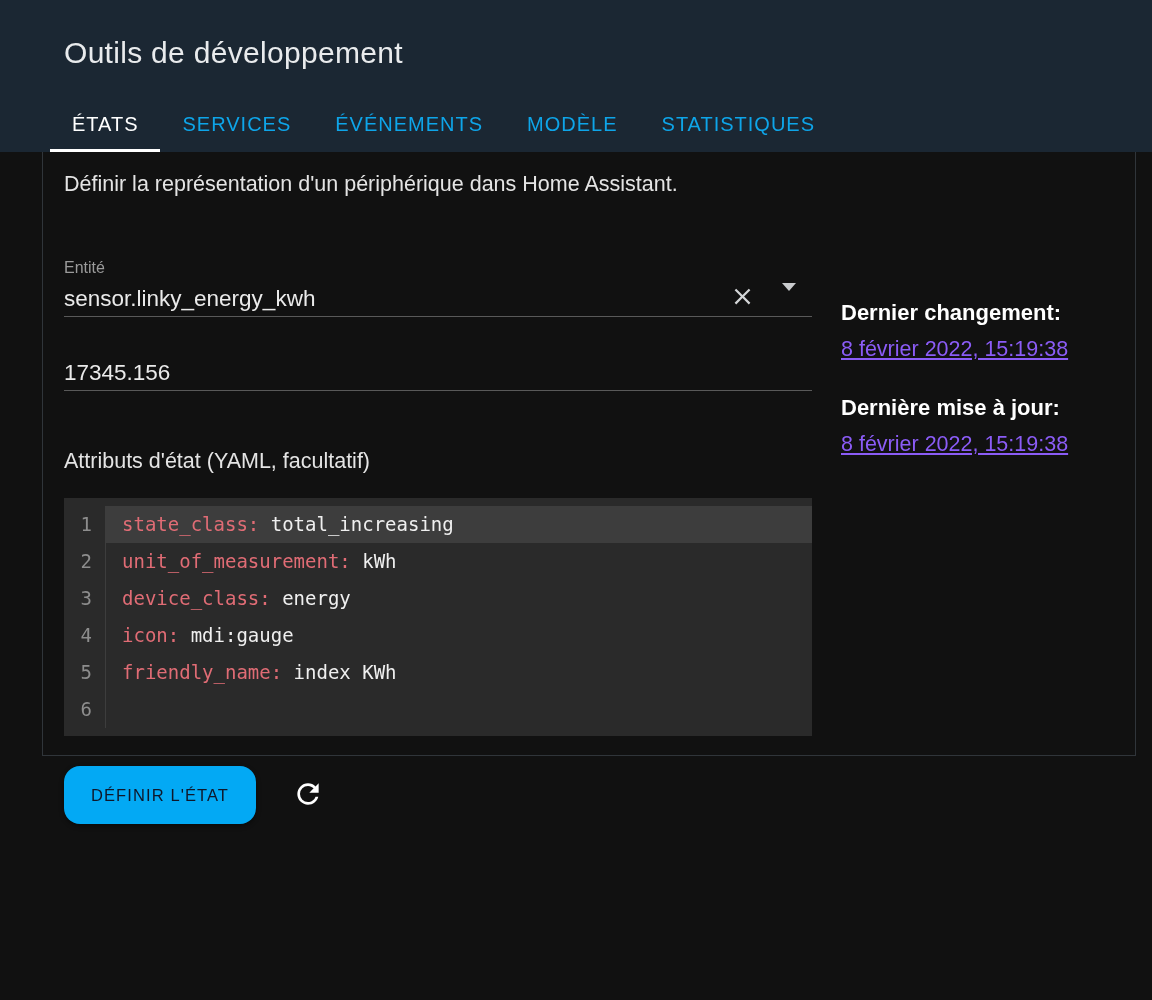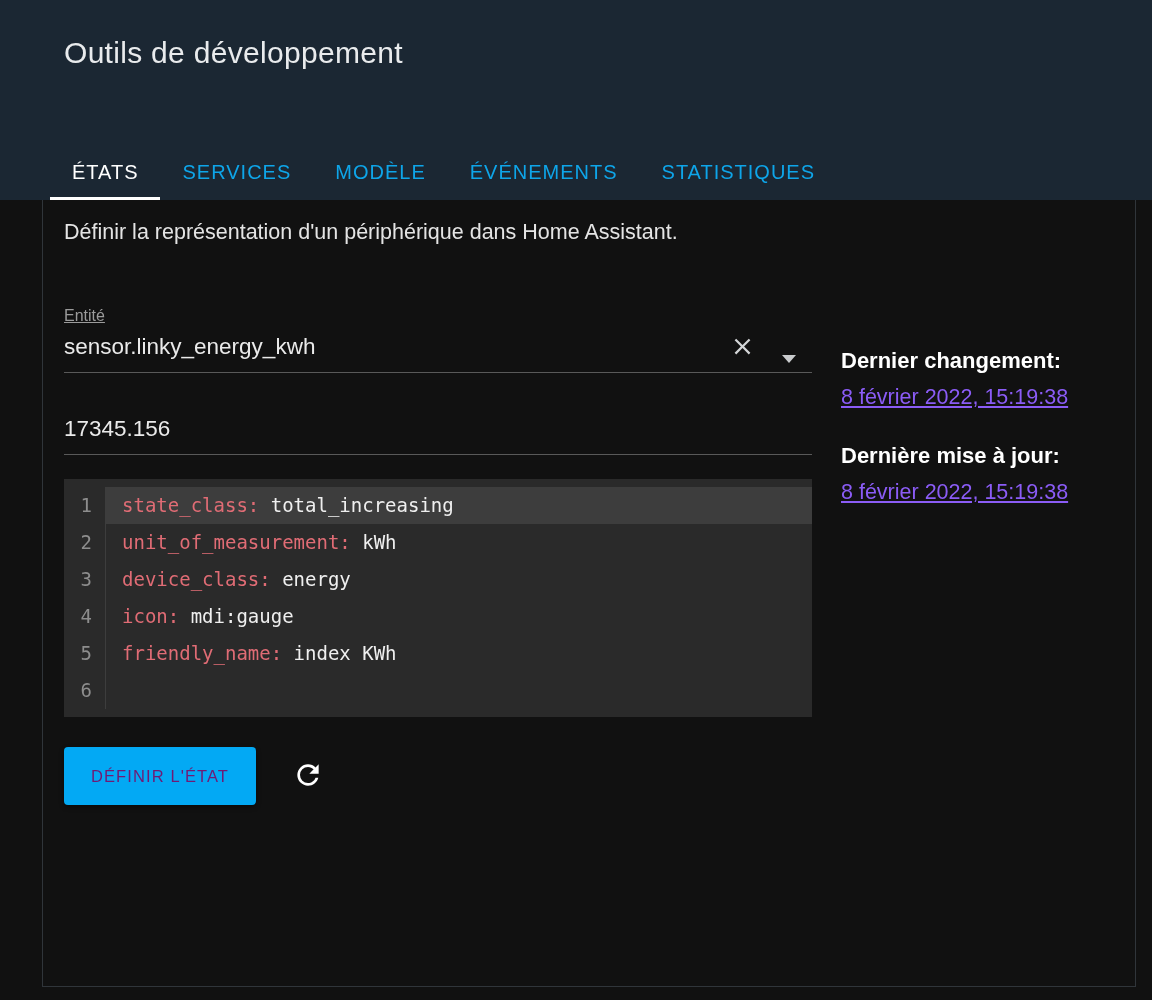--- a/index.html
+++ b/index.html
@@ -5,21 +5,21 @@
   * { margin:0; padding:0; box-sizing:border-box; }
   html, body {
     width:1152px; height:1000px;
     background:#111111;
     font-family:"Liberation Sans", sans-serif;
     overflow:hidden;
   }
   
   .header {
     background:#1b2733;
-    height:200px;
+    height:152px;
     position:relative;
   }
   .page-title {
     position:absolute; left:64px; top:36px;
     font-size:30px; font-weight:400;
     color:#e9ebed; letter-spacing:.3px;
   }
   .tabs {
     position:absolute; left:50px; bottom:0;
     display:flex;
@@ -31,43 +31,43 @@
     color:#0ea5e9; cursor:pointer;
     border-bottom:3px solid transparent;
     white-space:nowrap;
   }
   .tab.active { color:#ffffff; border-bottom-color:#ffffff; }
 
   
   .card {
     position:relative;
     margin:0 16px 12px 42px;
-    height:787px;
+    height:604px;
     background:#111111;
     border:1px solid #30353a;
     border-top:none;
     padding:16px 0 0 21px;
   }
   .left-col { width:748px; }
 
   .desc {
     font-size:21.5px; line-height:33px; color:#e4e4e4;
   }
 
   
   .field { margin-top:58px; }
   .field.state-field { margin-top:40px; }
   .field-label {
     display:block;
-    font-size:16px; color:#9b9b9b; margin-bottom:6px;text-decoration:underline;
+    font-size:16px; color:#9b9b9b; margin-bottom:6px;
   }
   .field-row {
-    display:flex; align-items:flex-end;
+    display:flex; align-items:flex-start;
     border-bottom:1px solid #595959;
-    padding-bottom:9px;
+    padding-bottom:1px;
   }
   .field-input {
     flex:1;
     background:transparent; border:none; outline:none;
     font-family:"Liberation Sans", sans-serif;
     font-size:22.5px; color:#eaeaea;
     height:32px;
   }
   .icon-btn {
     background:none; border:none; cursor:pointer;
@@ -108,22 +108,22 @@
     flex:1; padding-left:16px;
     white-space:pre; color:#efefef;
   }
   .code-line.active-line .code { background:#3d3d3d; }
   .yaml-key { color:#e06c75; }
   .yaml-val { color:#efefef; }
 
   
   .actions { margin-top:30px; display:flex; align-items:center; }
   .set-state-btn {
-    background:#03a9f4; color:#701a75;
-    border:none; border-radius:4px; cursor:pointer;
+    background:#03a9f4; color:#0f172a;
+    border:none; border-radius:16px; cursor:pointer;
     height:58px; padding:7px 27px;
     font-family:"Liberation Sans", sans-serif;
     font-size:16.5px; font-weight:500; letter-spacing:1.1px;
     box-shadow:0 2px 5px rgba(0,0,0,.45);
   }
   .refresh-btn { margin-left:36px; }
 
   
   .meta-col { position:absolute; left:798px; top:148px; width:335px; }
   .meta-group + .meta-group { margin-top:33px; }
@@ -142,24 +142,24 @@
 <div class="header">
   <h1 class="page-title">Outils de développement</h1>
   <div class="tabs">
     <div class="tab active">
       <span>ÉTATS</span>
     </div>
     <div class="tab">
       <span>SERVICES</span>
     </div>
     <div class="tab">
+      <span>ÉVÉNEMENTS</span>
+    </div>
+    <div class="tab">
       <span>MODÈLE</span>
-    </div>
-    <div class="tab">
-      <span>ÉVÉNEMENTS</span>
     </div>
     <div class="tab">
       <span>STATISTIQUES</span>
     </div>
   </div>
 </div>
 
 <div class="card">
   <div class="left-col">
 
@@ -183,20 +183,21 @@
         </button>
       </div>
     </div>
 
     <div class="field state-field">
       <div class="field-row">
         <input class="field-input" type="text" value="17345.156" style="">
       </div>
     </div>
 
+    <div class="attrs-label">Attributs d'état (YAML, facultatif)</div>
 
     <div class="editor">
       <div class="code-line active-line">
         <span class="gutter">1</span>
         <span class="code"><span class="yaml-key">state_class:</span><span class="yaml-val"> total_increasing</span></span>
       </div>
       <div class="code-line">
         <span class="gutter">2</span>
         <span class="code"><span class="yaml-key">unit_of_measurement:</span><span class="yaml-val"> kWh</span></span>
       </div>

